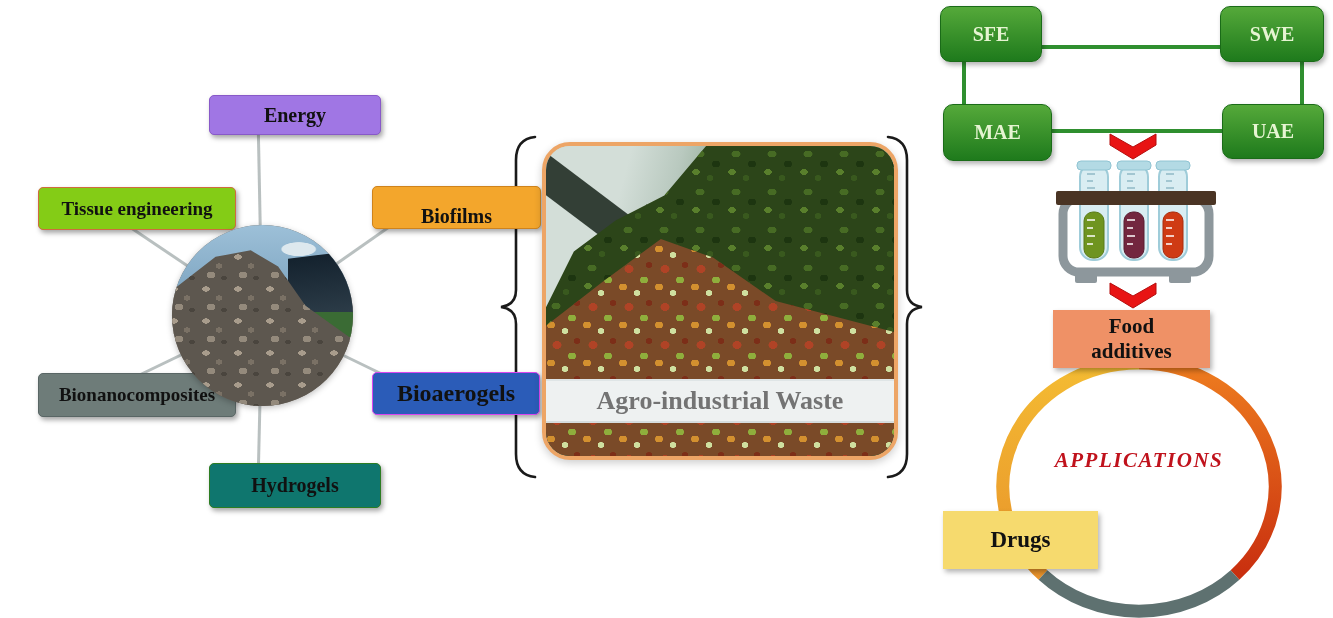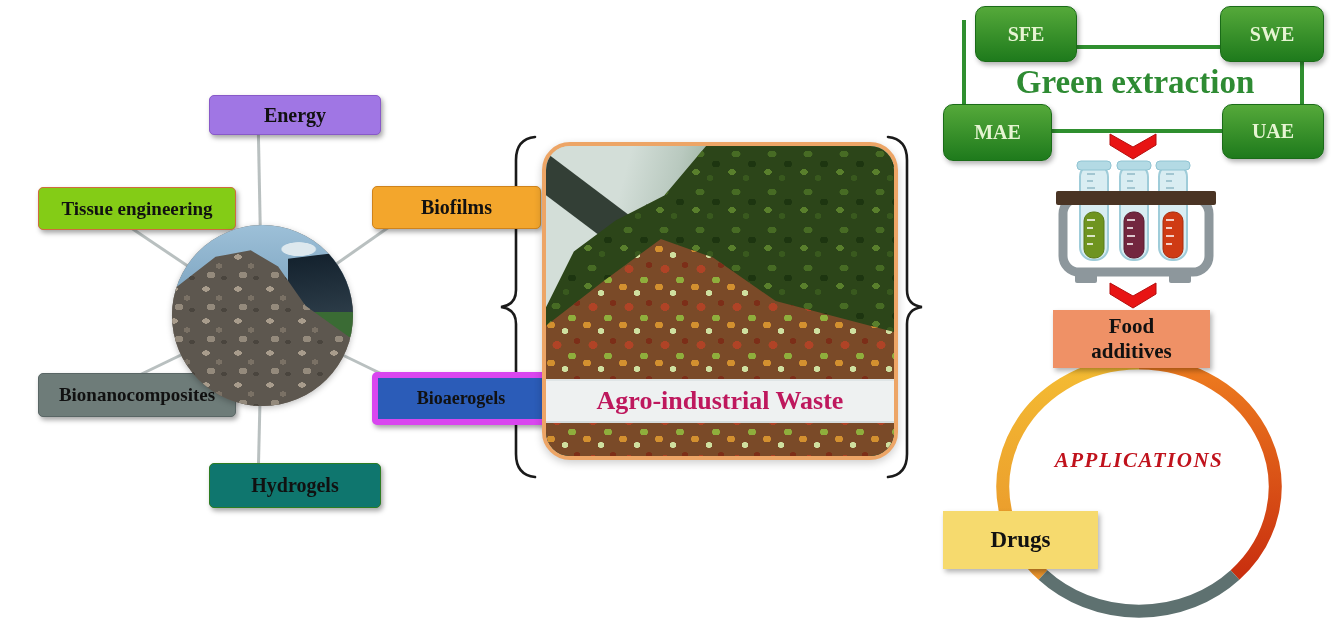--- a/index.html
+++ b/index.html
@@ -10,23 +10,23 @@
   svg.layer{position:absolute;left:0;top:0;z-index:1;}
   
   .nodebox{
     position:absolute;z-index:3;display:flex;align-items:center;justify-content:center;
     text-align:center;font-weight:bold;color:#111;
     border-radius:5px;box-shadow:2px 3px 5px rgba(0,0,0,.35);
     font-size:19px;line-height:1.15;margin-left:36px;
   }
   .b-energy{left:173px;top:95px;width:170px;height:38px;border:1px solid #8859c8;font-size:20px;}
   .b-tissue{left:2px;top:187px;width:196px;height:41px;border:1px solid #d06b3e;}
-  .b-biofilms{left:336px;top:186px;width:167px;height:41px;border:1px solid #cf831c;font-size:20px;}
+  .b-biofilms{left:336px;top:186px;width:167px;height:41px;border:1px solid #cf831c;font-size:20px;align-items:flex-end;}
   .b-bionano{left:2px;top:373px;width:196px;height:42px;border:1px solid #596665;}
-  .b-bioaero{left:336px;top:372px;width:166px;height:41px;border:6px solid #d946ef;font-size:18px;align-items:center;}
+  .b-bioaero{left:336px;top:372px;width:166px;height:41px;border:1px solid #d946ef;font-size:24px;align-items:center;}
   .b-hydro{left:173px;top:463px;width:170px;height:43px;border:1px solid #2c7d22;font-size:20px;}
   
   .hub-circle{
     position:absolute;z-index:3;left:172px;top:225px;width:181px;height:181px;border-radius:50%;
     overflow:hidden;background:#6b6257;box-shadow:0 2px 6px rgba(0,0,0,.25);
   }
   .hub-sky{position:absolute;left:0;top:0;right:0;height:38%;
     background:
       radial-gradient(26px 10px at 30% 55%, #e8eef2 55%, transparent 60%),
       radial-gradient(30px 12px at 70% 35%, #dde8ee 55%, transparent 60%),
@@ -68,28 +68,28 @@
       radial-gradient(7px 6px at 26px 20px,#8fae3c 55%, transparent 58%),
       radial-gradient(7px 6px at 5px 27px, #d3902f 55%, transparent 58%),
       radial-gradient(6px 5px at 19px 33px,#cfe0a0 55%, transparent 58%),
       radial-gradient(6px 5px at 31px 5px, #7c2e18 55%, transparent 58%);
     background-size:36px 38px;
     clip-path:polygon(0 100%,0 58%,16% 44%,33% 30%,48% 36%,66% 50%,100% 60%,100% 100%);}
   .caption-banner{
     position:absolute;left:0;right:0;top:233px;height:40px;z-index:4;
     background:#eef1f1;border-top:2px solid #dfe5e6;border-bottom:2px solid #d5dcdd;
     display:flex;align-items:center;justify-content:center;
-    font-weight:bold;font-size:26px;color:#be185d;}
+    font-weight:bold;font-size:26px;color:#737373;}
   
   .methodbox{
     position:absolute;z-index:3;display:flex;align-items:center;justify-content:center;
     font-weight:bold;font-size:20px;color:#e6f4d2;
     background:linear-gradient(#55a93a,#1e7a1c);
     border:1px solid #1a6b18;border-radius:10px;box-shadow:2px 3px 5px rgba(0,0,0,.3);}
-  .m-sfe{left:940px;top:6px;width:100px;height:54px;margin-left:35px;}
+  .m-sfe{left:940px;top:6px;width:100px;height:54px;}
   .m-swe{left:1220px;top:6px;width:102px;height:54px;}
   .m-mae{left:943px;top:104px;width:107px;height:55px;}
   .m-uae{left:1222px;top:104px;width:100px;height:53px;}
   .extraction-title{
     position:absolute;z-index:3;left:990px;top:64px;width:290px;text-align:center;
     font-weight:bold;font-size:33px;color:#2e8b33;}
   .appbox{
     position:absolute;z-index:3;display:flex;align-items:center;justify-content:center;
     text-align:center;font-weight:bold;color:#111;box-shadow:2px 3px 5px rgba(0,0,0,.3);
     line-height:1.2;}
@@ -252,21 +252,20 @@
   </div>
   <div class="methodbox m-swe">
     <span>SWE</span>
   </div>
   <div class="methodbox m-mae">
     <span>MAE</span>
   </div>
   <div class="methodbox m-uae">
     <span>UAE</span>
   </div>
-  <div class="extraction-title">Green extraction</div>
 
   <div class="applications-title">APPLICATIONS</div>
 
   <div class="appbox a-food" style="background-color: rgb(239, 145, 102);">
     <span>Food additives</span>
   </div>
   <div class="appbox a-drugs" style="background-color: rgb(246, 218, 110);">
     <span>Drugs</span>
   </div>
 

